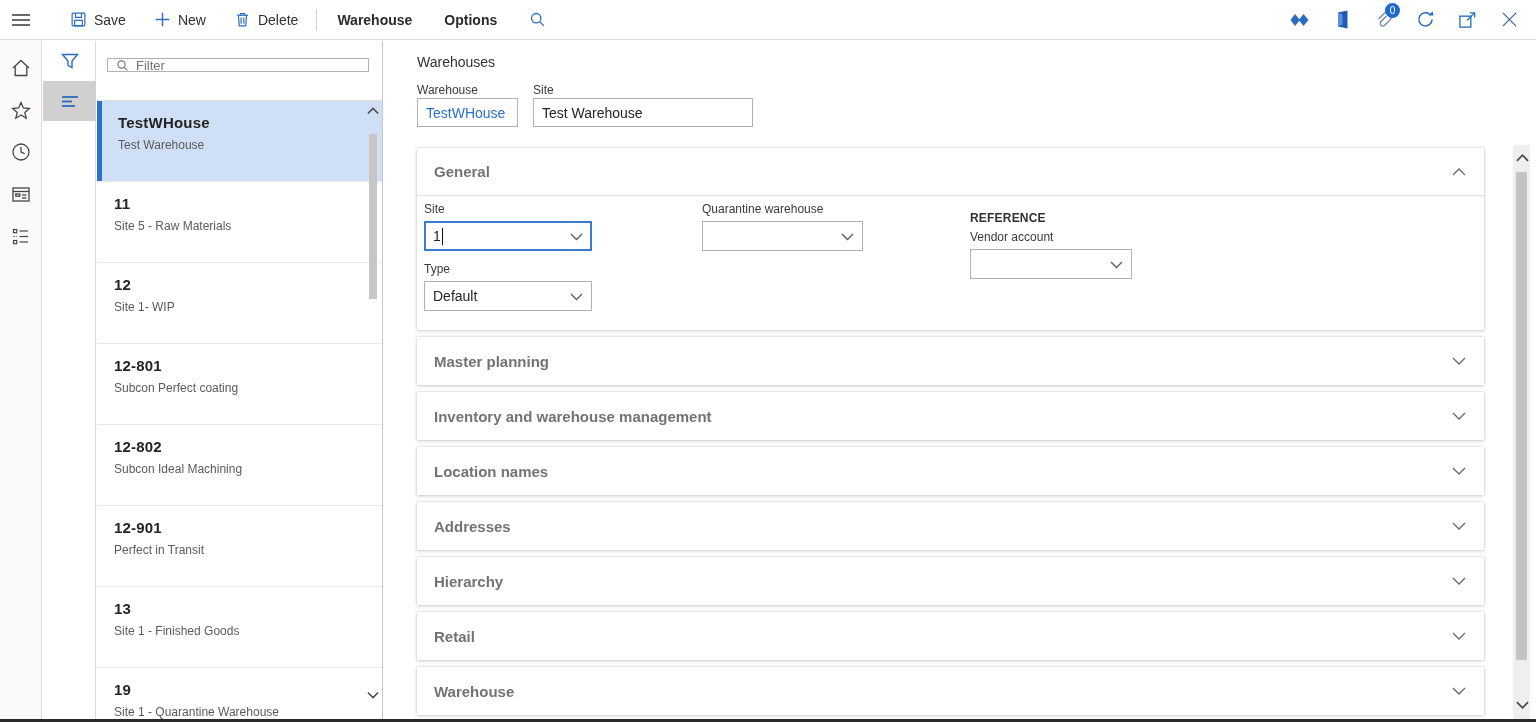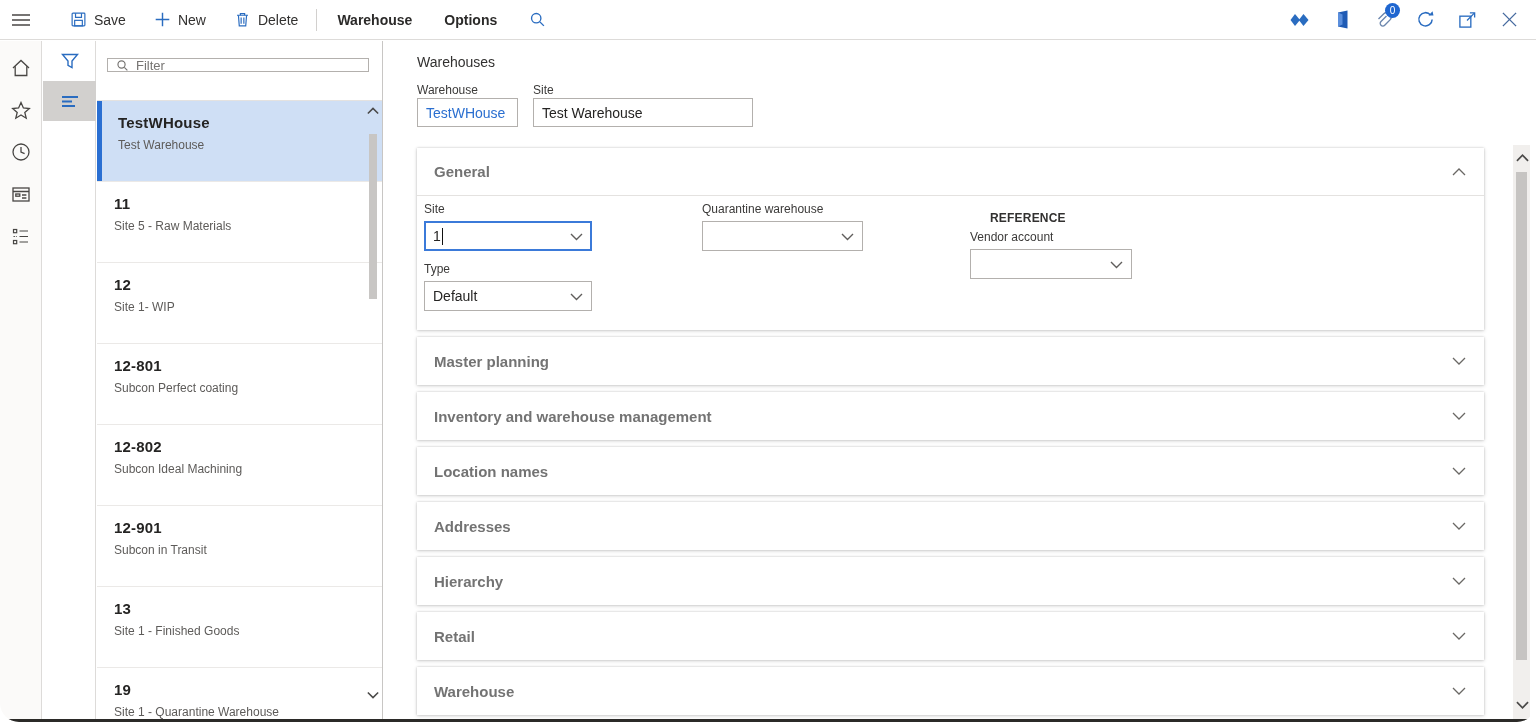--- a/index.html
+++ b/index.html
@@ -1,18 +1,18 @@
 <!DOCTYPE html>
 <html><head>
 <meta charset="utf-8">
 <style>
   * { box-sizing: border-box; margin: 0; padding: 0; }
   html,body { width:1536px; height:722px; overflow:hidden;
     font-family:"Liberation Sans", sans-serif; background:#fff; color:#323130; }
-  #app { position:relative; width:1536px; height:722px; overflow:hidden;border-radius:19px; }
+  #app { position:relative; width:1536px; height:722px; overflow:hidden; }
 
   
   .topbar { position:absolute; top:0; left:0; width:1536px; height:40px;
     background:#fff; border-bottom:1px solid #dddbd9; display:flex; align-items:center; }
   .hamburger { width:42px; height:40px; display:flex; align-items:center; justify-content:center; cursor:pointer; }
   .tb-btn { display:flex; align-items:center; gap:7px; height:40px; padding:0 14px;
     font-size:14px; color:#323130; cursor:pointer; white-space:nowrap; }
   .tb-btn svg { display:block; }
   .tb-sep { width:1px; height:22px; background:#d2d0ce; margin:0 4px; }
   .tb-menu { height:40px; display:flex; align-items:center; padding:0 16px;
@@ -71,21 +71,21 @@
   .sec-card { height:48px; }
 
   .fgroup { position:absolute; }
   .fgroup .lbl { font-size:12px; color:#3b3a39; margin-bottom:5px; display:block; }
   .combo { position:relative; height:30px; border:1px solid #b3b0ad; background:#fff;
     display:flex; align-items:center; padding:0 30px 0 8px; font-size:14px; color:#252423; cursor:pointer; }
   .combo.focused { border:2px solid #3b7ad9; padding:0 25px 0 7px; }
   .combo .chev { position:absolute; right:8px; top:11px; }
   .combo.focused .chev { right:7px; top:10px; }
   .caret { display:inline-block; width:1px; height:17px; background:#111; margin-left:1px; vertical-align:middle; }
-  .ref-head { font-size:12px; font-weight:700; color:#323130; letter-spacing:.2px;margin-left:20px; }
+  .ref-head { font-size:12px; font-weight:700; color:#323130; letter-spacing:.2px; }
 
   
   .main-scroll { position:absolute; top:104px; right:6px; width:17px; height:577px; background:#f1efed; }
   .main-scroll .thumb { position:absolute; top:27px; left:3px; width:11px; height:488px; background:#c6c4c2; }
 
   .bottom-edge { position:absolute; left:0; bottom:0; width:1536px; height:3px; background:#2b2a28; }
 
   svg { display:block; }
 </style>
 </head>
@@ -307,21 +307,21 @@
       <div class="item">
         <div class="t">12-801</div>
         <div class="s">Subcon Perfect coating</div>
       </div>
       <div class="item">
         <div class="t">12-802</div>
         <div class="s">Subcon Ideal Machining</div>
       </div>
       <div class="item">
         <div class="t">12-901</div>
-        <div class="s">Subcon in Transit</div>
+        <div class="s">Perfect in Transit</div>
       </div>
       <div class="item">
         <div class="t">13</div>
         <div class="s">Site 1 - Finished Goods</div>
       </div>
       <div class="item">
         <div class="t">19</div>
         <div class="s">Site 1 - Quarantine Warehouse</div>
       </div>
     </div>

